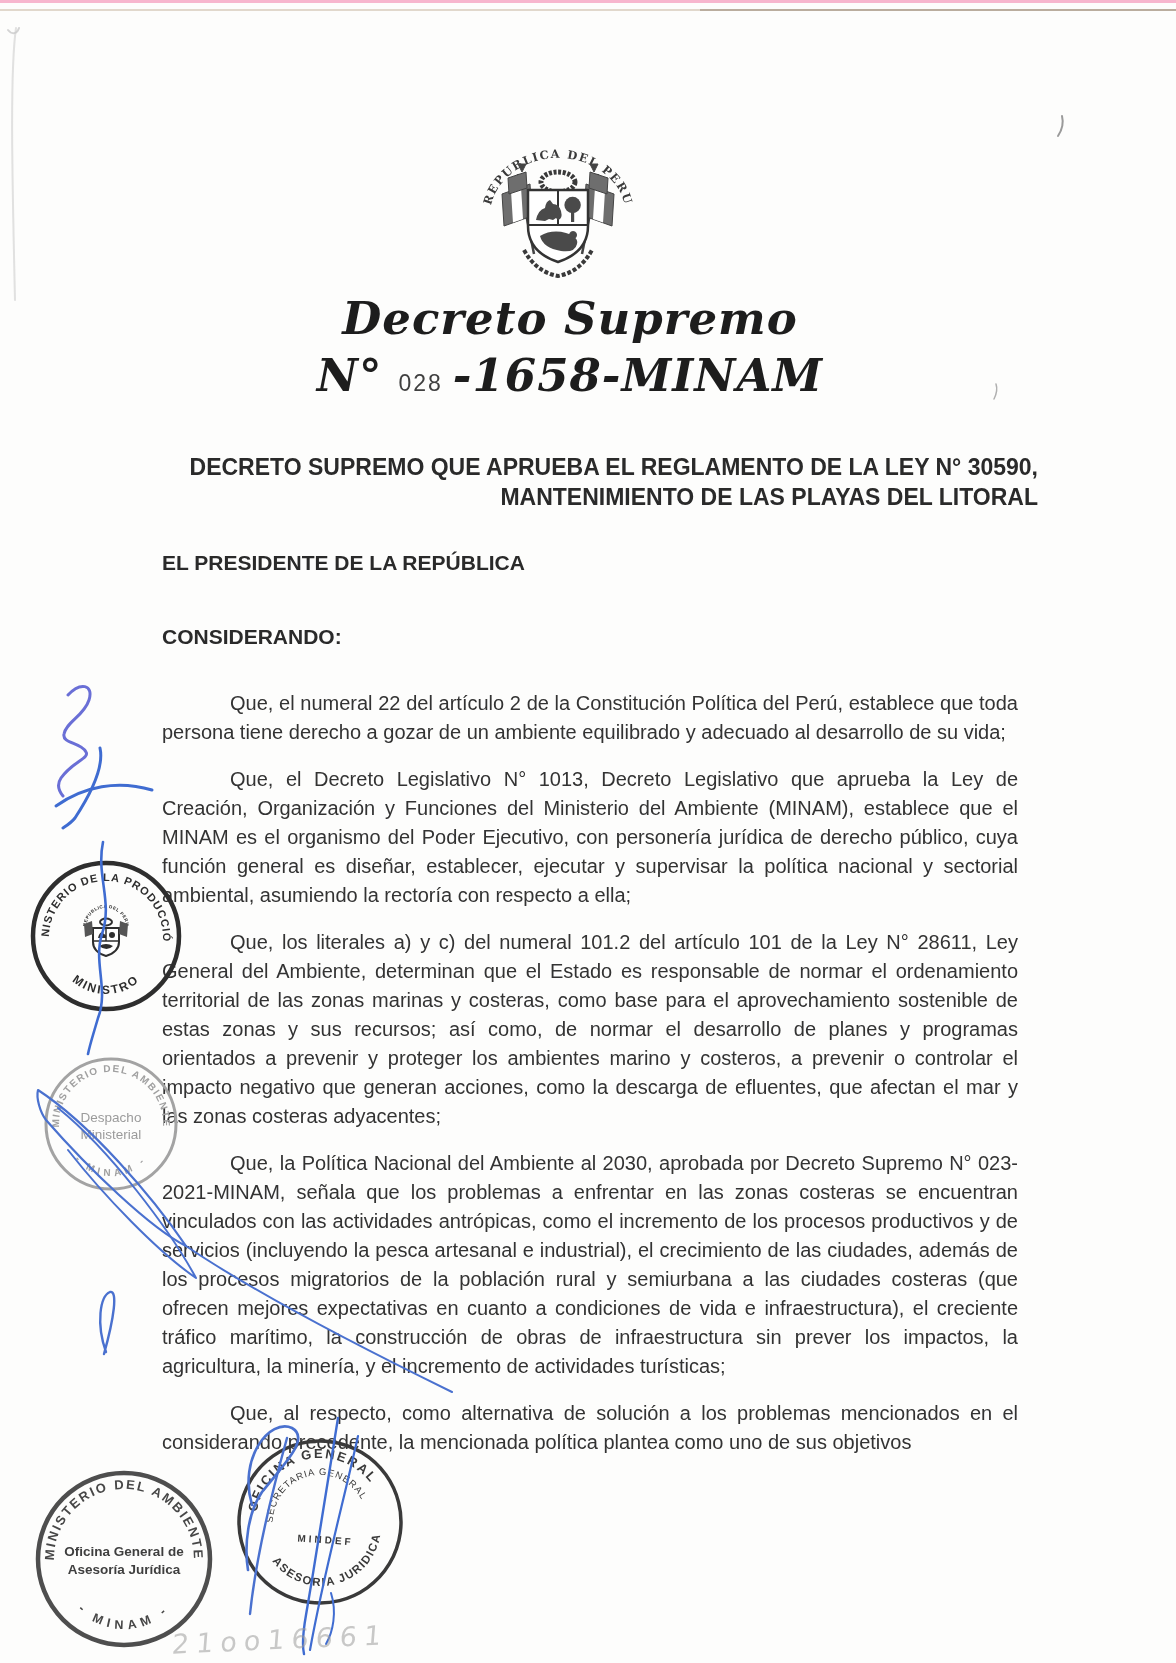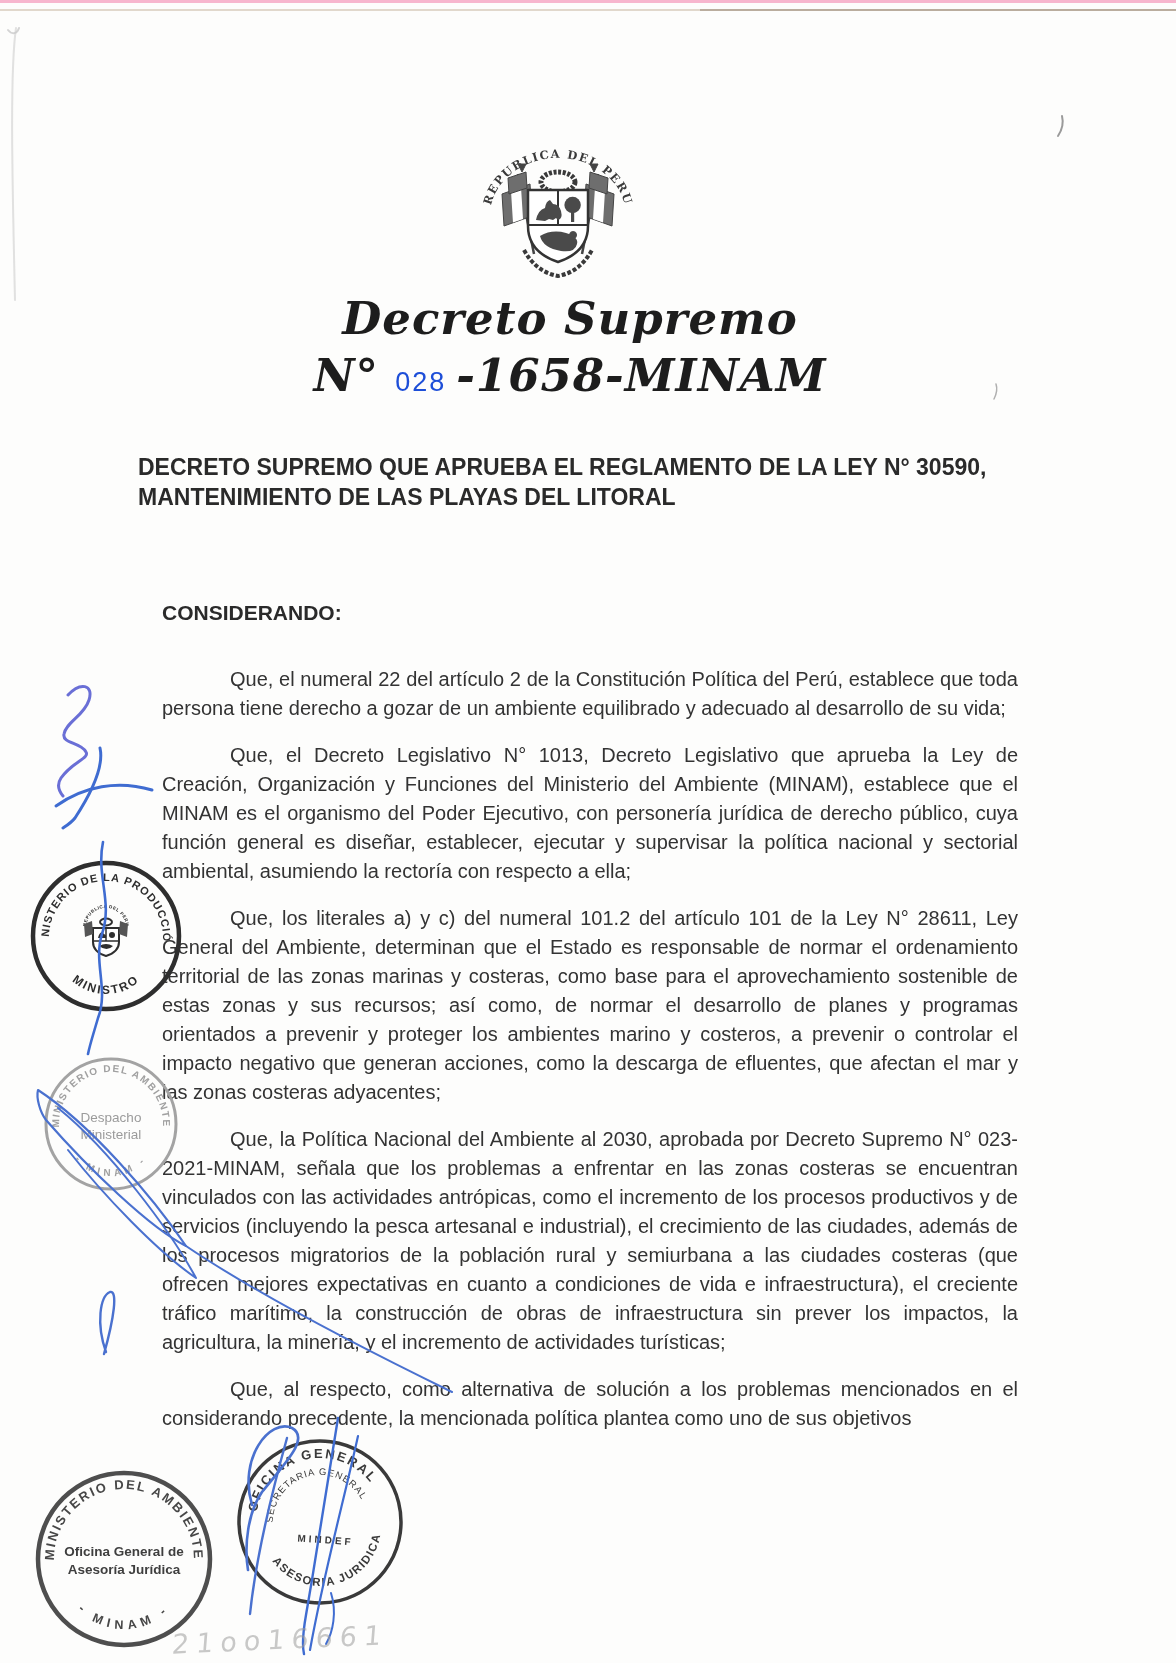--- a/index.html
+++ b/index.html
@@ -23,27 +23,27 @@
     font-family:"DejaVu Serif", serif;font-style:italic;font-weight:bold;
     font-size:45px;color:#1d1d1d;letter-spacing:1px;
   }
   .title-line2{
     margin-top:4px;
     font-family:"DejaVu Serif", serif;font-style:italic;font-weight:bold;
     font-size:45px;color:#1d1d1d;letter-spacing:1px;
   }
   .title-number{
     font-family:"Liberation Sans", sans-serif;font-style:normal;font-weight:400;
-    font-size:27px;color:#1d4ed8;letter-spacing:2px;
+    font-size:23px;color:#404040;letter-spacing:2px;
     margin:0 10px 0 16px;vertical-align:baseline;
   }
 
   .headline{
     position:absolute;left:138px;top:452px;width:900px;
-    text-align:left;font-weight:bold;font-size:23px;line-height:30px;
+    text-align:right;font-weight:bold;font-size:23px;line-height:30px;
     color:#2a2a2a;
   }
 
   .body-block{position:absolute;left:162px;top:551px;width:856px;}
   .president{font-weight:bold;font-size:21px;color:#2a2a2a;}
   .considering{font-weight:bold;font-size:21px;color:#2a2a2a;margin-top:50px;}
   .body-block p{
     margin:18px 0 0 0;font-size:20px;line-height:29px;
     text-align:justify;text-indent:68px;color:#333;
   }
@@ -121,20 +121,21 @@
       <span>N°</span><span class="title-number">028</span><span>-1658-MINAM</span>
     </div>
   </div>
 
   <div class="headline">
     <div>DECRETO SUPREMO QUE APRUEBA EL REGLAMENTO DE LA LEY N° 30590,</div>
     <div>MANTENIMIENTO DE LAS PLAYAS DEL LITORAL</div>
   </div>
 
   <div class="body-block">
+    <div class="president">EL PRESIDENTE DE LA REPÚBLICA</div>
     <div class="considering">CONSIDERANDO:</div>
     <p class="first">Que, el numeral 22 del artículo 2 de la Constitución Política del Perú, establece que toda persona tiene derecho a gozar de un ambiente equilibrado y adecuado al desarrollo de su vida;</p>
     <p>Que, el Decreto Legislativo N° 1013, Decreto Legislativo que aprueba la Ley de Creación, Organización y Funciones del Ministerio del Ambiente (MINAM), establece que el MINAM es el organismo del Poder Ejecutivo, con personería jurídica de derecho público, cuya función general es diseñar, establecer, ejecutar y supervisar la política nacional y sectorial ambiental, asumiendo la rectoría con respecto a ella;</p>
     <p>Que, los literales a) y c) del numeral 101.2 del artículo 101 de la Ley N° 28611, Ley General del Ambiente, determinan que el Estado es responsable de normar el ordenamiento territorial de las zonas marinas y costeras, como base para el aprovechamiento sostenible de estas zonas y sus recursos; así como, de normar el desarrollo de planes y programas orientados a prevenir y proteger los ambientes marino y costeros, a prevenir o controlar el impacto negativo que generan acciones, como la descarga de efluentes, que afectan el mar y las zonas costeras adyacentes;</p>
     <p>Que, la Política Nacional del Ambiente al 2030, aprobada por Decreto Supremo N° 023-2021-MINAM, señala que los problemas a enfrentar en las zonas costeras se encuentran vinculados con las actividades antrópicas, como el incremento de los procesos productivos y de servicios (incluyendo la pesca artesanal e industrial), el crecimiento de las ciudades, además de los procesos migratorios de la población rural y semiurbana a las ciudades costeras (que ofrecen mejores expectativas en cuanto a condiciones de vida e infraestructura), el creciente tráfico marítimo, la construcción de obras de infraestructura sin prever los impactos, la agricultura, la minería, y el incremento de actividades turísticas;</p>
     <p>Que, al respecto, como alternativa de solución a los problemas mencionados en el considerando precedente, la mencionada política plantea como uno de sus objetivos</p>
   </div>
 
   <svg class="stamp" style="left:20px;top:846px;" width="172" height="178" viewBox="0 0 172 178">
     <defs>

